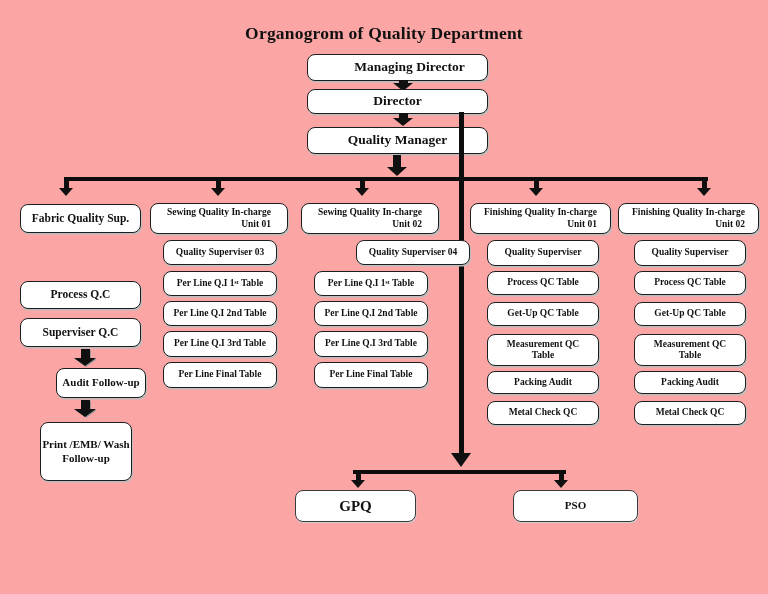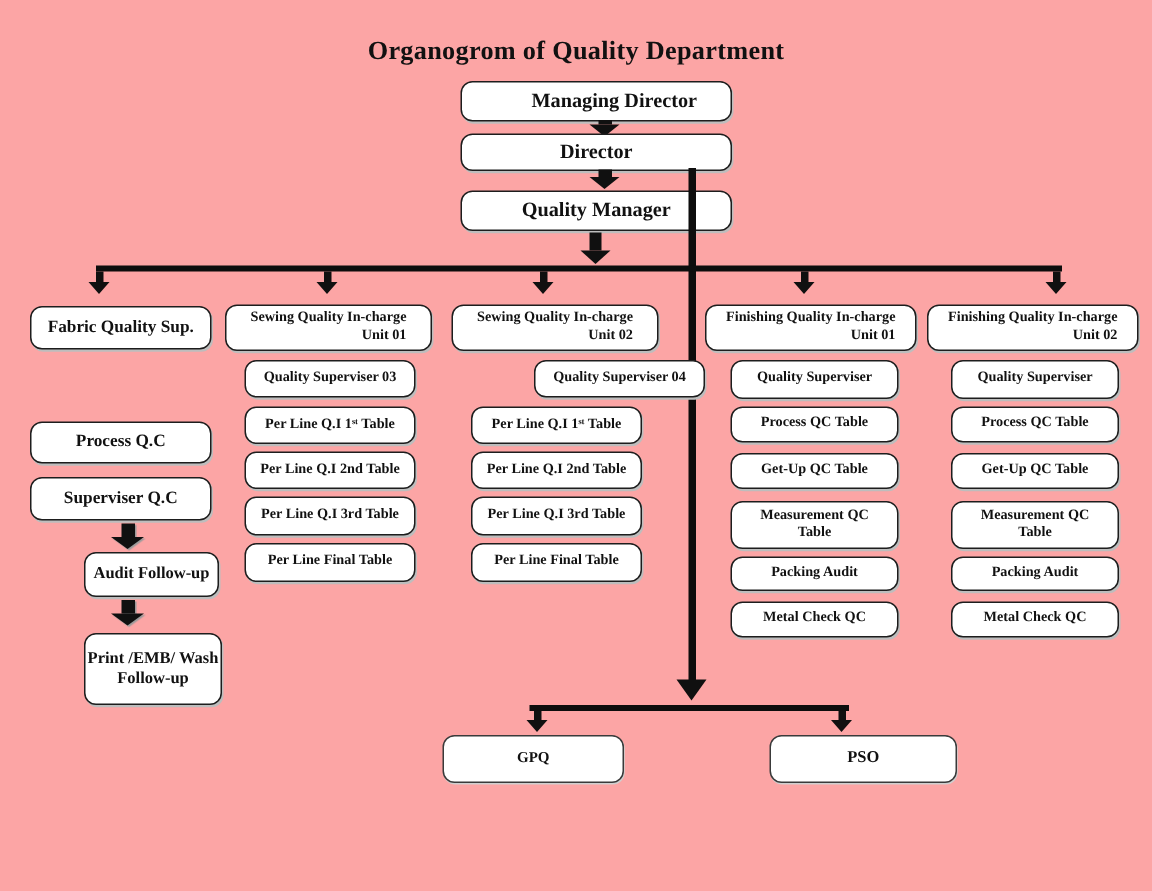--- a/index.html
+++ b/index.html
@@ -87,21 +87,21 @@
   <div class="box c1" style="top:318px;height:29px;">Superviser Q.C</div>
   <div class="barrow arrow3d" style="left:74px;top:349px;">
     <div class="stem" style="width:9px;height:9px;"></div>
     <div class="head" style="border-width:8px 11px 0 11px;"></div>
   </div>
   <div class="box" style="left:56px;top:368px;width:90px;height:30px;font-size:11px;">Audit Follow-up</div>
   <div class="barrow arrow3d" style="left:74px;top:400px;">
     <div class="stem" style="width:9px;height:9px;"></div>
     <div class="head" style="border-width:8px 11px 0 11px;"></div>
   </div>
-  <div class="box" style="left:56px;top:422px;width:92px;height:48px;font-size:11px;">Print /EMB/ Wash Follow-up</div>
+  <div class="box" style="left:40px;top:422px;width:92px;height:59px;font-size:11px;">Print /EMB/ Wash Follow-up</div>
 
   <div class="box sm" style="left:150px;top:203px;width:138px;height:31px;">
     <div>
       <span class="l">Sewing Quality In-charge</span>
       <span class="l">Unit 01</span>
     </div>
   </div>
   <div class="box sm" style="left:163px;top:240px;width:114px;height:25px;">Quality Superviser 03</div>
   <div class="box sm" style="left:163px;top:271px;width:114px;height:25px;">Per Line Q.I 1ˢᵗ Table</div>
   <div class="box sm" style="left:163px;top:301px;width:114px;height:25px;">Per Line Q.I 2nd Table</div>
@@ -148,16 +148,16 @@
 
   <div class="line" style="left:353px;top:470px;width:213px;height:4px;"></div>
   <div class="barrow" style="left:351px;top:474px;">
     <div class="stem" style="width:5px;height:6px;"></div>
     <div class="head" style="border-width:8px 7px 0 7px;"></div>
   </div>
   <div class="barrow" style="left:554px;top:474px;">
     <div class="stem" style="width:5px;height:6px;"></div>
     <div class="head" style="border-width:8px 7px 0 7px;"></div>
   </div>
-  <div class="box soft" style="left:295px;top:490px;width:121px;height:32px;font-size:10px;">GPQ</div>
+  <div class="box soft" style="left:295px;top:490px;width:121px;height:32px;font-size:15px;">GPQ</div>
   <div class="box soft" style="left:513px;top:490px;width:125px;height:32px;font-size:11px;">PSO</div>
 
 </div>
 
 </body></html>

